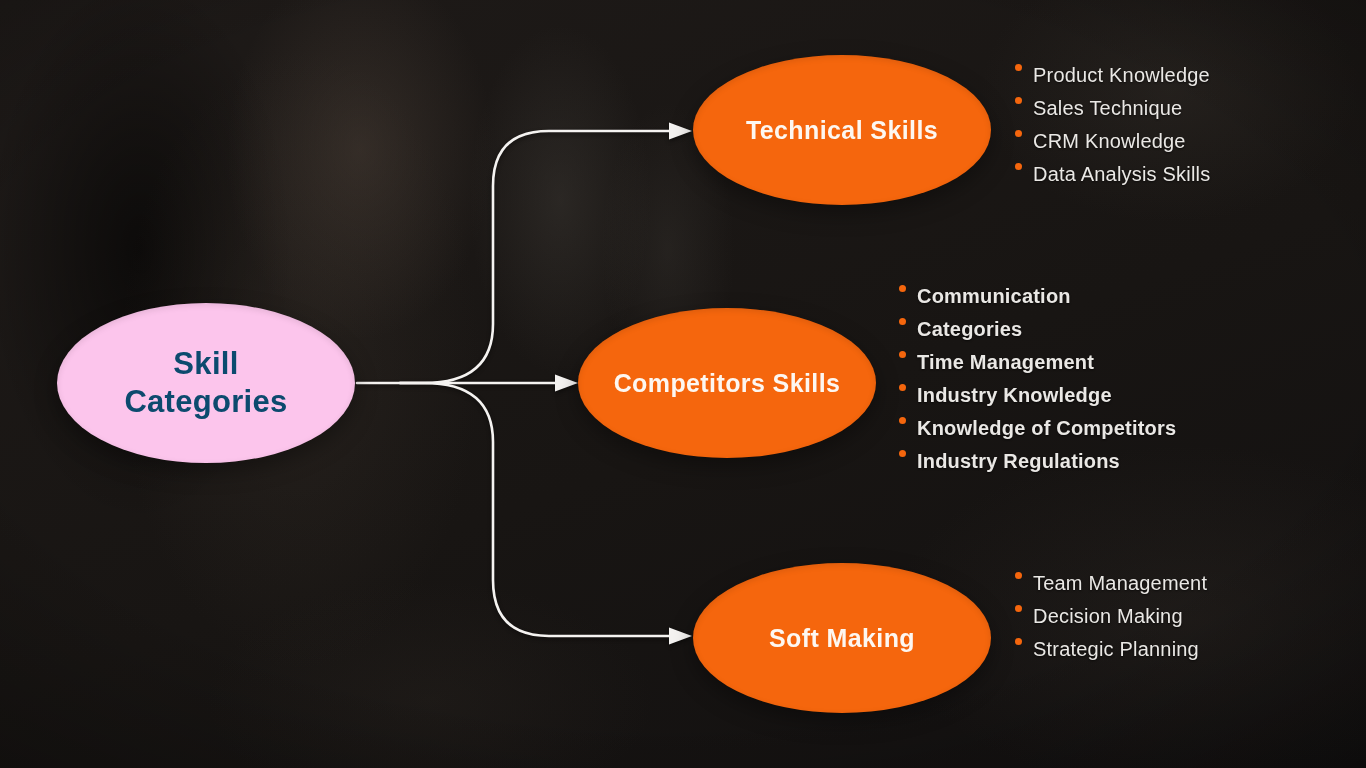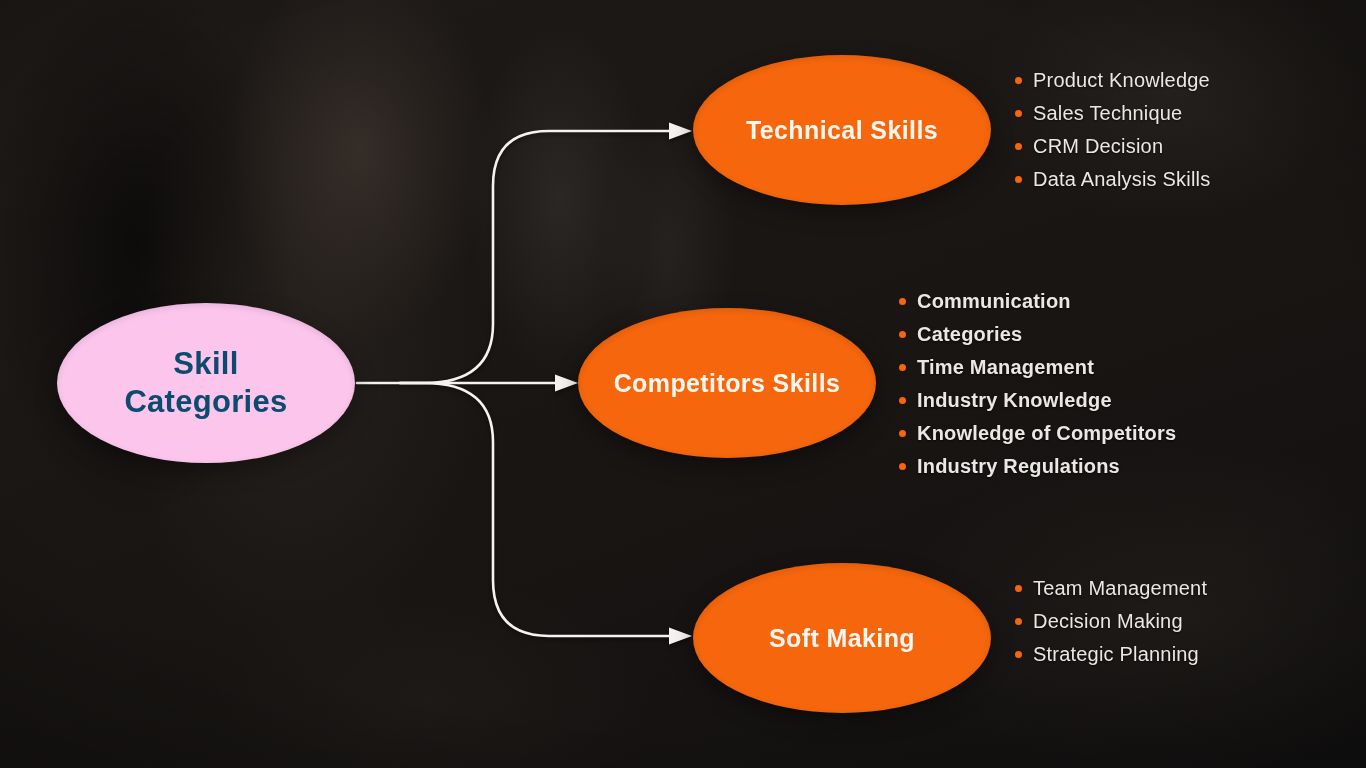--- a/index.html
+++ b/index.html
@@ -58,21 +58,21 @@
     font-size:25px;font-weight:700;color:#fdf7f1;letter-spacing:0.4px;
   }
   .node-tech{left:693px;top:55px;}
   .node-lead{left:578px;top:308px;}
   .node-soft{left:693px;top:563px;}
   
   ul.skill-list{
     position:absolute;margin:0;padding:0;list-style:none;
   }
   ul.skill-list li{
-    display:flex;align-items:center;height:33px;
+    display:flex;align-items:flex-start;height:33px;
   }
   .bullet{
     width:7px;height:7px;border-radius:50%;
     background:#f5660d;flex:0 0 auto;margin-right:11px;
   }
   .li-text{
     font-size:20px;color:#eae8e5;letter-spacing:0.2px;
     text-shadow:0 1px 2px rgba(0,0,0,0.6);
     white-space:nowrap;
   }
@@ -118,21 +118,21 @@
     <li>
       <span class="bullet"></span>
       <span class="li-text">Product Knowledge</span>
     </li>
     <li>
       <span class="bullet"></span>
       <span class="li-text">Sales Technique</span>
     </li>
     <li>
       <span class="bullet"></span>
-      <span class="li-text">CRM Decision</span>
+      <span class="li-text">CRM Knowledge</span>
     </li>
     <li>
       <span class="bullet"></span>
       <span class="li-text">Data Analysis Skills</span>
     </li>
   </ul>
 
   <ul class="skill-list list-lead">
     <li>
       <span class="bullet"></span>

